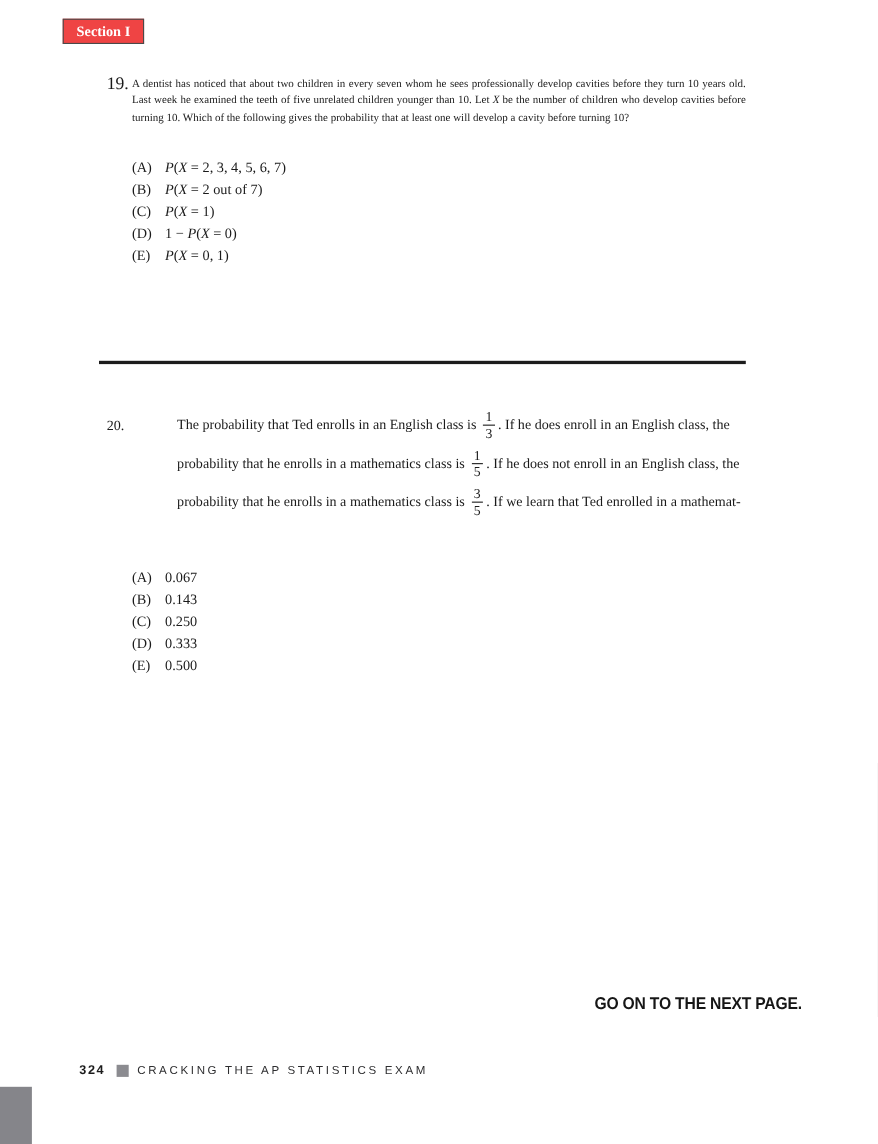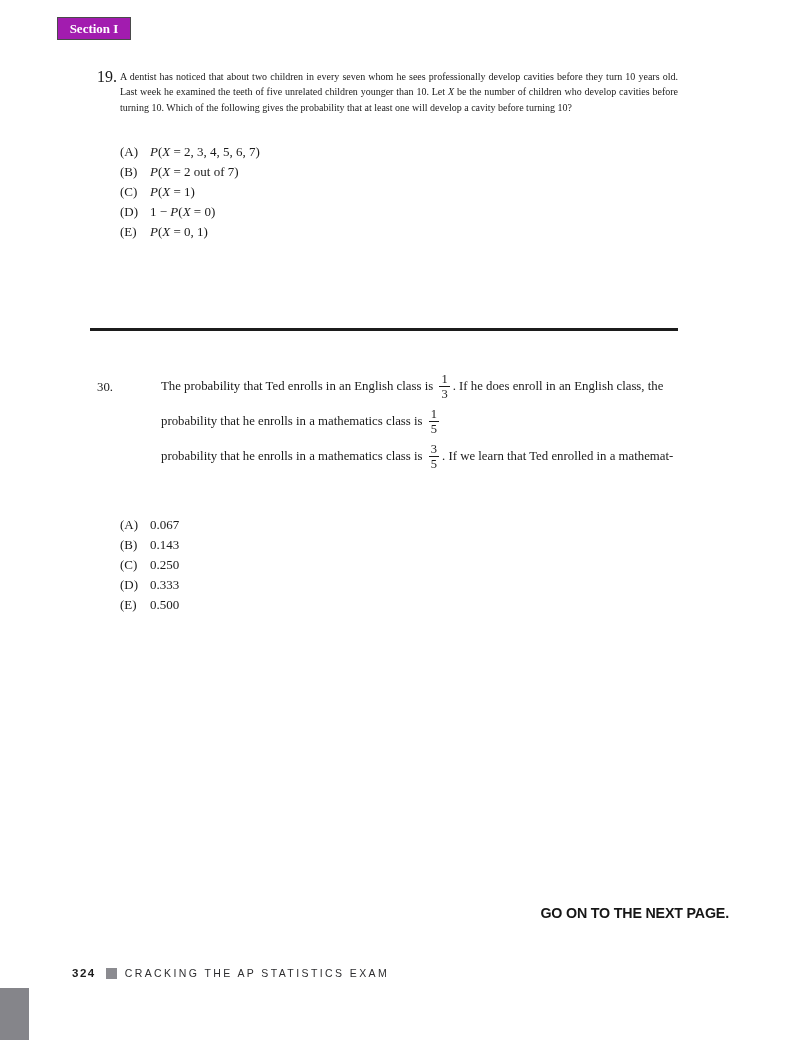--- a/index.html
+++ b/index.html
@@ -3,21 +3,21 @@
 <meta charset="utf-8">
 <style>
   html,body{margin:0;padding:0;background:#e8e8e8;}
   .page{
     position:relative;width:798px;height:1040px;background:#ffffff;
     font-family:"Liberation Serif",serif;color:#1a1a1a;overflow:hidden;
     margin:0 auto;
   }
   .section-badge{
     position:absolute;left:57px;top:17px;min-width:74px;height:23px;
-    background:#a21caf;color:#ffffff;font-size:13px;font-weight:bold;
+    background:#ef4444;color:#ffffff;font-size:13px;font-weight:bold;
     display:flex;align-items:center;justify-content:center;
     padding:0 11px;box-sizing:border-box;border:1px solid #4a4a4a;
   }
   .question{position:absolute;display:flex;}
   .q19{left:97px;top:69px;width:581px;}
   .q-num{flex:none;width:23px;font-size:16px;line-height:15.4px;}
   .q-stem{flex:1;font-size:10px;line-height:15.4px;text-align:justify;}
   .choices{position:absolute;left:120px;}
   .choices-19{top:142px;}
   .choices-20{top:515px;}
@@ -82,30 +82,31 @@
         <span><span>1 − </span><i>P</i><span>(</span><i>X</i><span> = 0)</span></span>
       </div>
       <div class="choice-row">
         <span class="choice-label">(E)</span>
         <span><i>P</i><span>(</span><i>X</i><span> = 0, 1)</span></span>
       </div>
     </div>
 
   <div class="divider"></div>
 
-  <div class="q20-num">30.</div>
+  <div class="q20-num">20.</div>
   <div class="q20-lines">
       <div class="q20-line">
         <span>The probability that Ted enrolls in an English class is </span>
         <span class="frac"><span class="num">1</span><span class="den">3</span></span>
         <span>. If he does enroll in an English class, the</span>
       </div>
       <div class="q20-line">
         <span>probability that he enrolls in a mathematics class is </span>
         <span class="frac"><span class="num">1</span><span class="den">5</span></span>
+        <span>. If he does not enroll in an English class, the</span>
       </div>
       <div class="q20-line">
         <span>probability that he enrolls in a mathematics class is </span>
         <span class="frac"><span class="num">3</span><span class="den">5</span></span>
         <span>. If we learn that Ted enrolled in a mathemat-</span>
       </div>
     </div>
 
   <div class="choices choices-20">
       <div class="choice-row">

